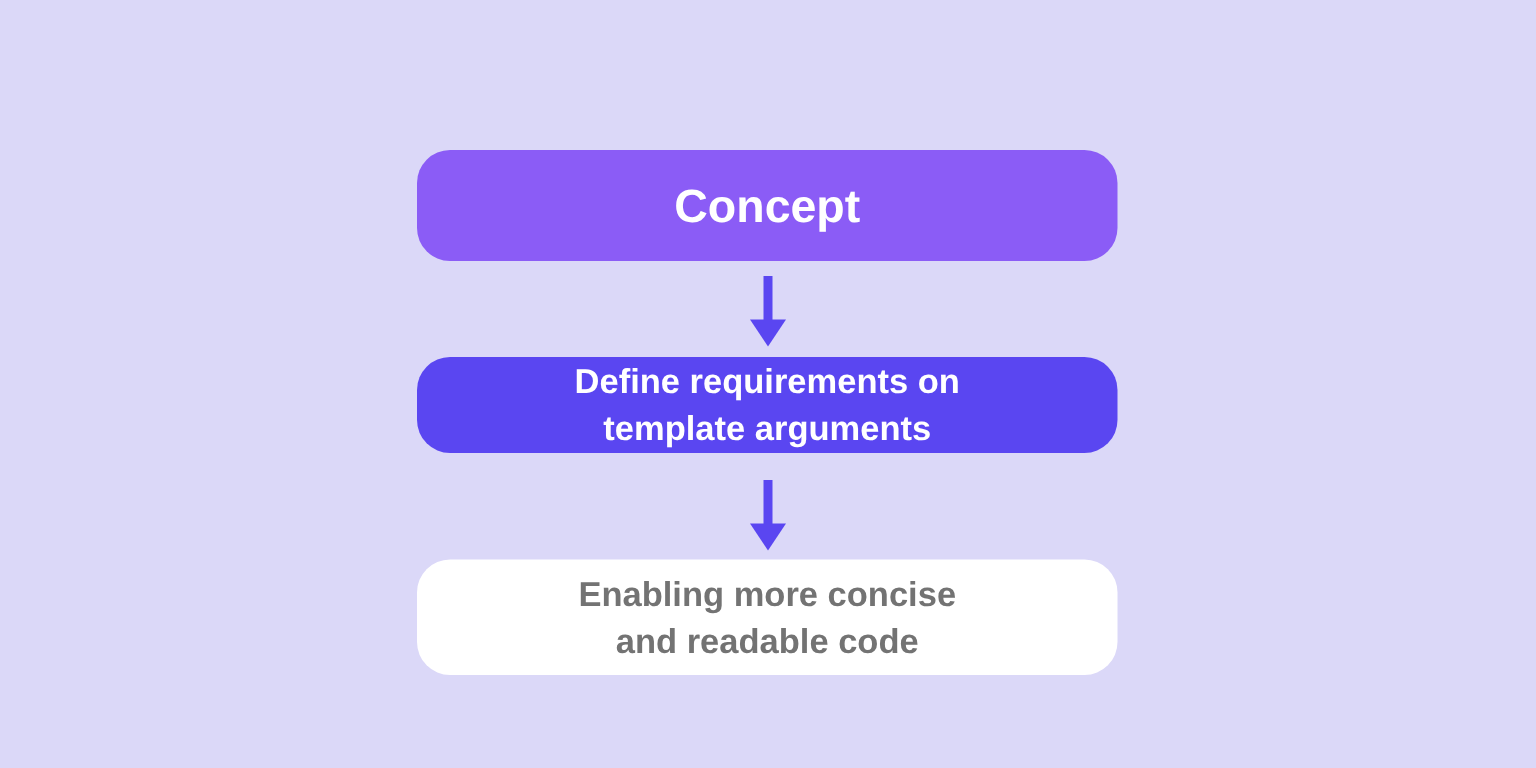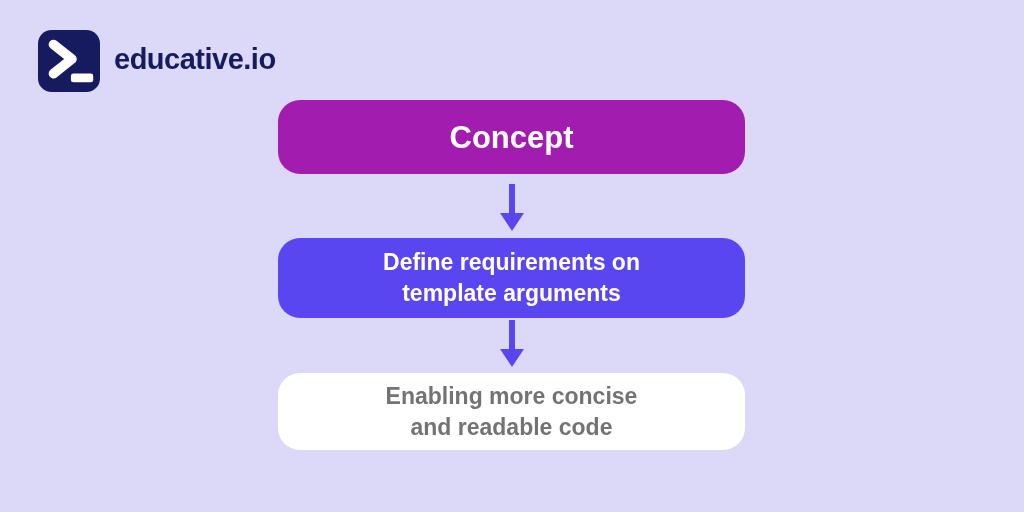--- a/index.html
+++ b/index.html
@@ -50,31 +50,31 @@
     text-align: center;
     box-sizing: border-box;
   }
   .node-label {
     white-space: pre-line;
     line-height: 31px;
   }
   .node-concept {
     top: 100px;
     height: 74px;
-    background: #a21caf;
+    background: #8b5cf6;
   }
   .node-concept .node-label {
     color: #ffffff;
     font-size: 31px;
     font-weight: 700;
     line-height: 1;
   }
   .node-define {
     top: 238px;
-    height: 80px;
+    height: 64px;
     background: #5a46f1;
   }
   .node-define .node-label {
     color: #ffffff;
     font-size: 23px;
     font-weight: 600;
   }
   .node-enable {
     top: 373px;
     height: 77px;
@@ -94,28 +94,20 @@
     height: 48px;
   }
   .arrow-1 { top: 184px; }
   .arrow-2 { top: 320px; }
 </style>
 </head>
 <body>
 
 <div class="canvas">
 
-  <div class="brand">
-    <svg class="brand-icon" viewBox="0 0 64 64" xmlns="http://www.w3.org/2000/svg" aria-hidden="true">
-      <rect x="0" y="0" width="64" height="64" rx="14" fill="#151b5e"></rect>
-      <path d="M16 15 L35 30 L16 45" fill="none" stroke="#ffffff" stroke-width="10" stroke-linecap="round" stroke-linejoin="round"></path>
-      <rect x="34" y="45" width="23" height="9" rx="2.5" fill="#ffffff"></rect>
-    </svg>
-    <span class="brand-name">educative.io</span>
-  </div>
 
   <div class="node node-concept">
     <span class="node-label">Concept</span>
   </div>
 
   <svg class="arrow arrow-1" viewBox="0 0 26 48" xmlns="http://www.w3.org/2000/svg" aria-hidden="true">
     <line x1="13" y1="0" x2="13" y2="31" stroke="#5a46f1" stroke-width="6"></line>
     <polygon points="1,29 25,29 13,47" fill="#5a46f1"></polygon>
   </svg>
 

